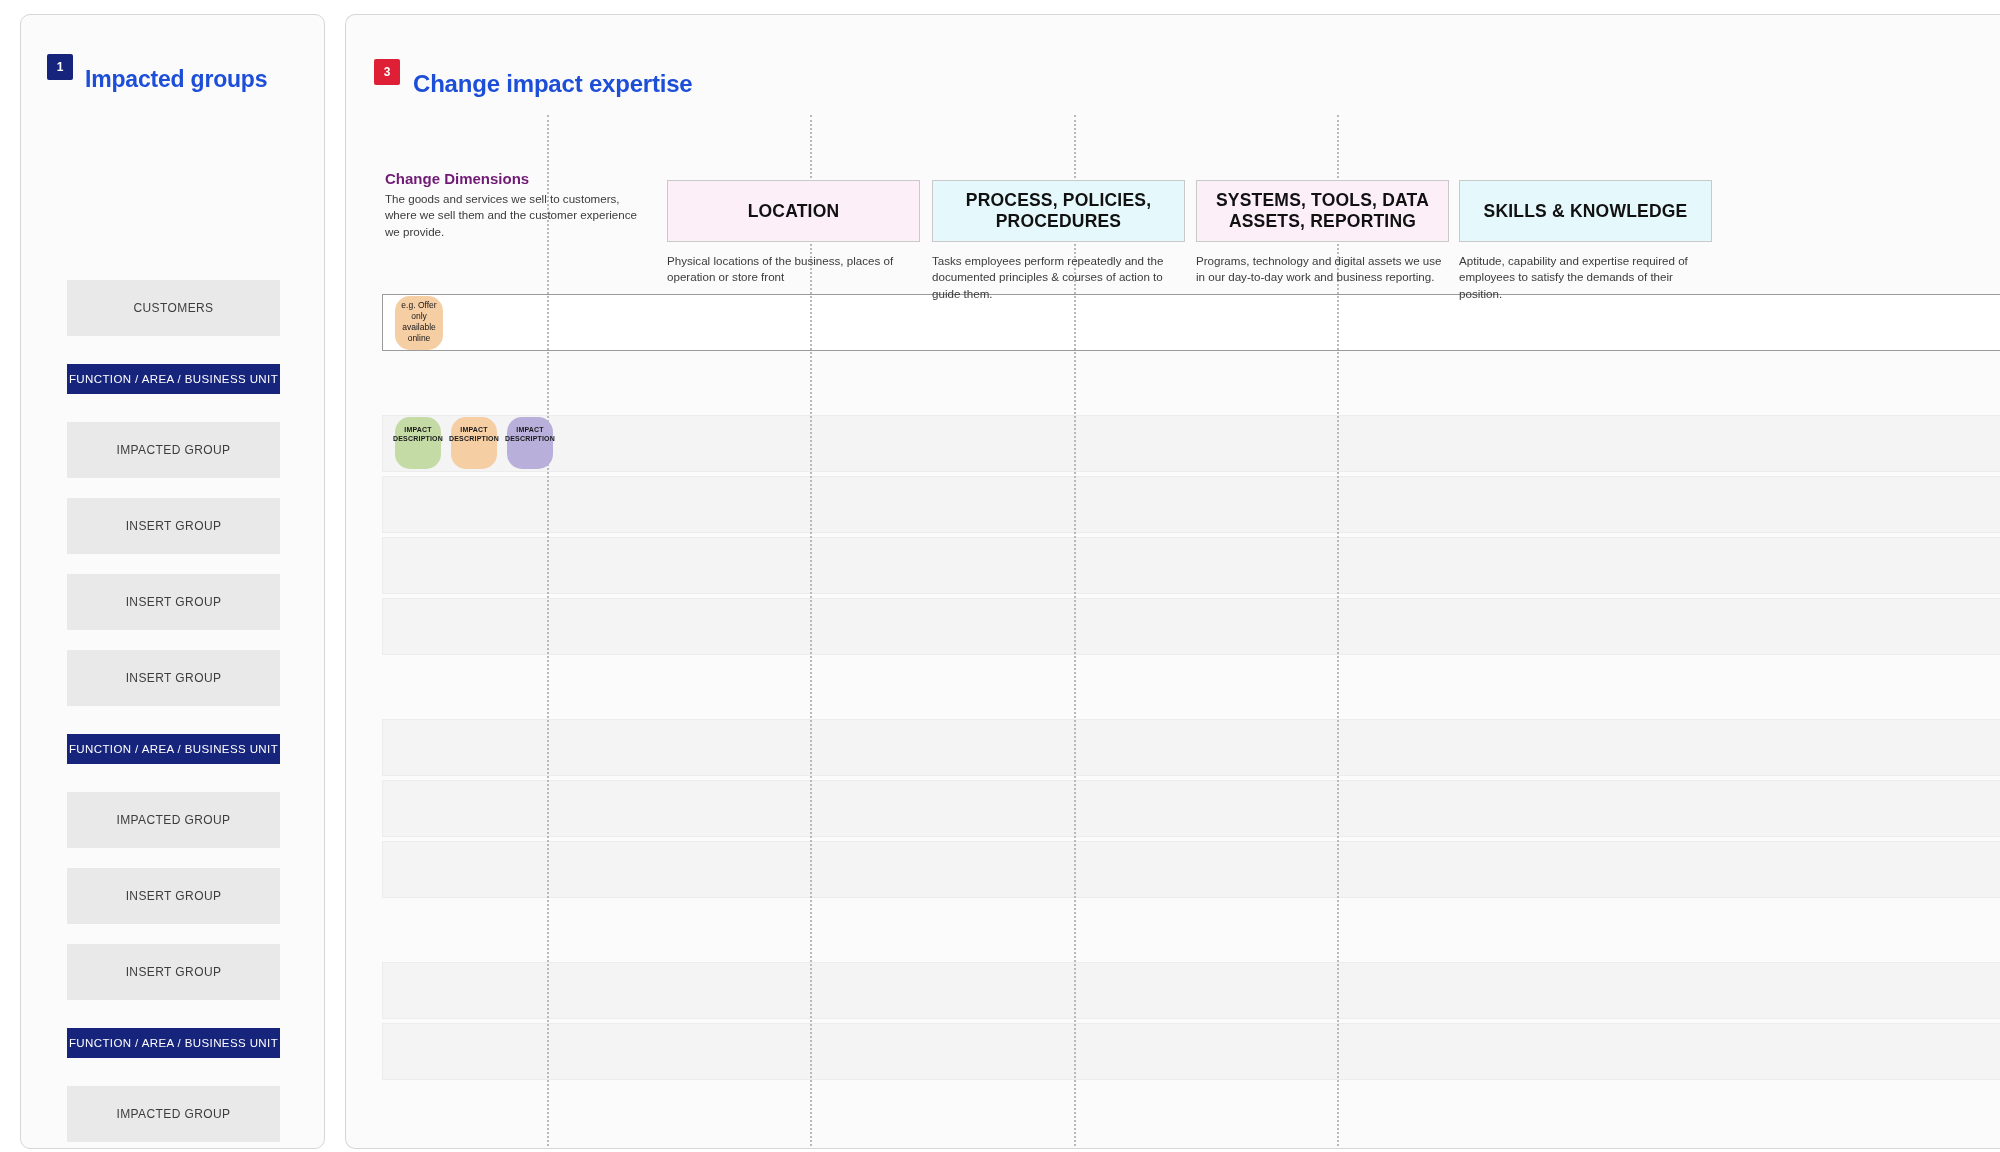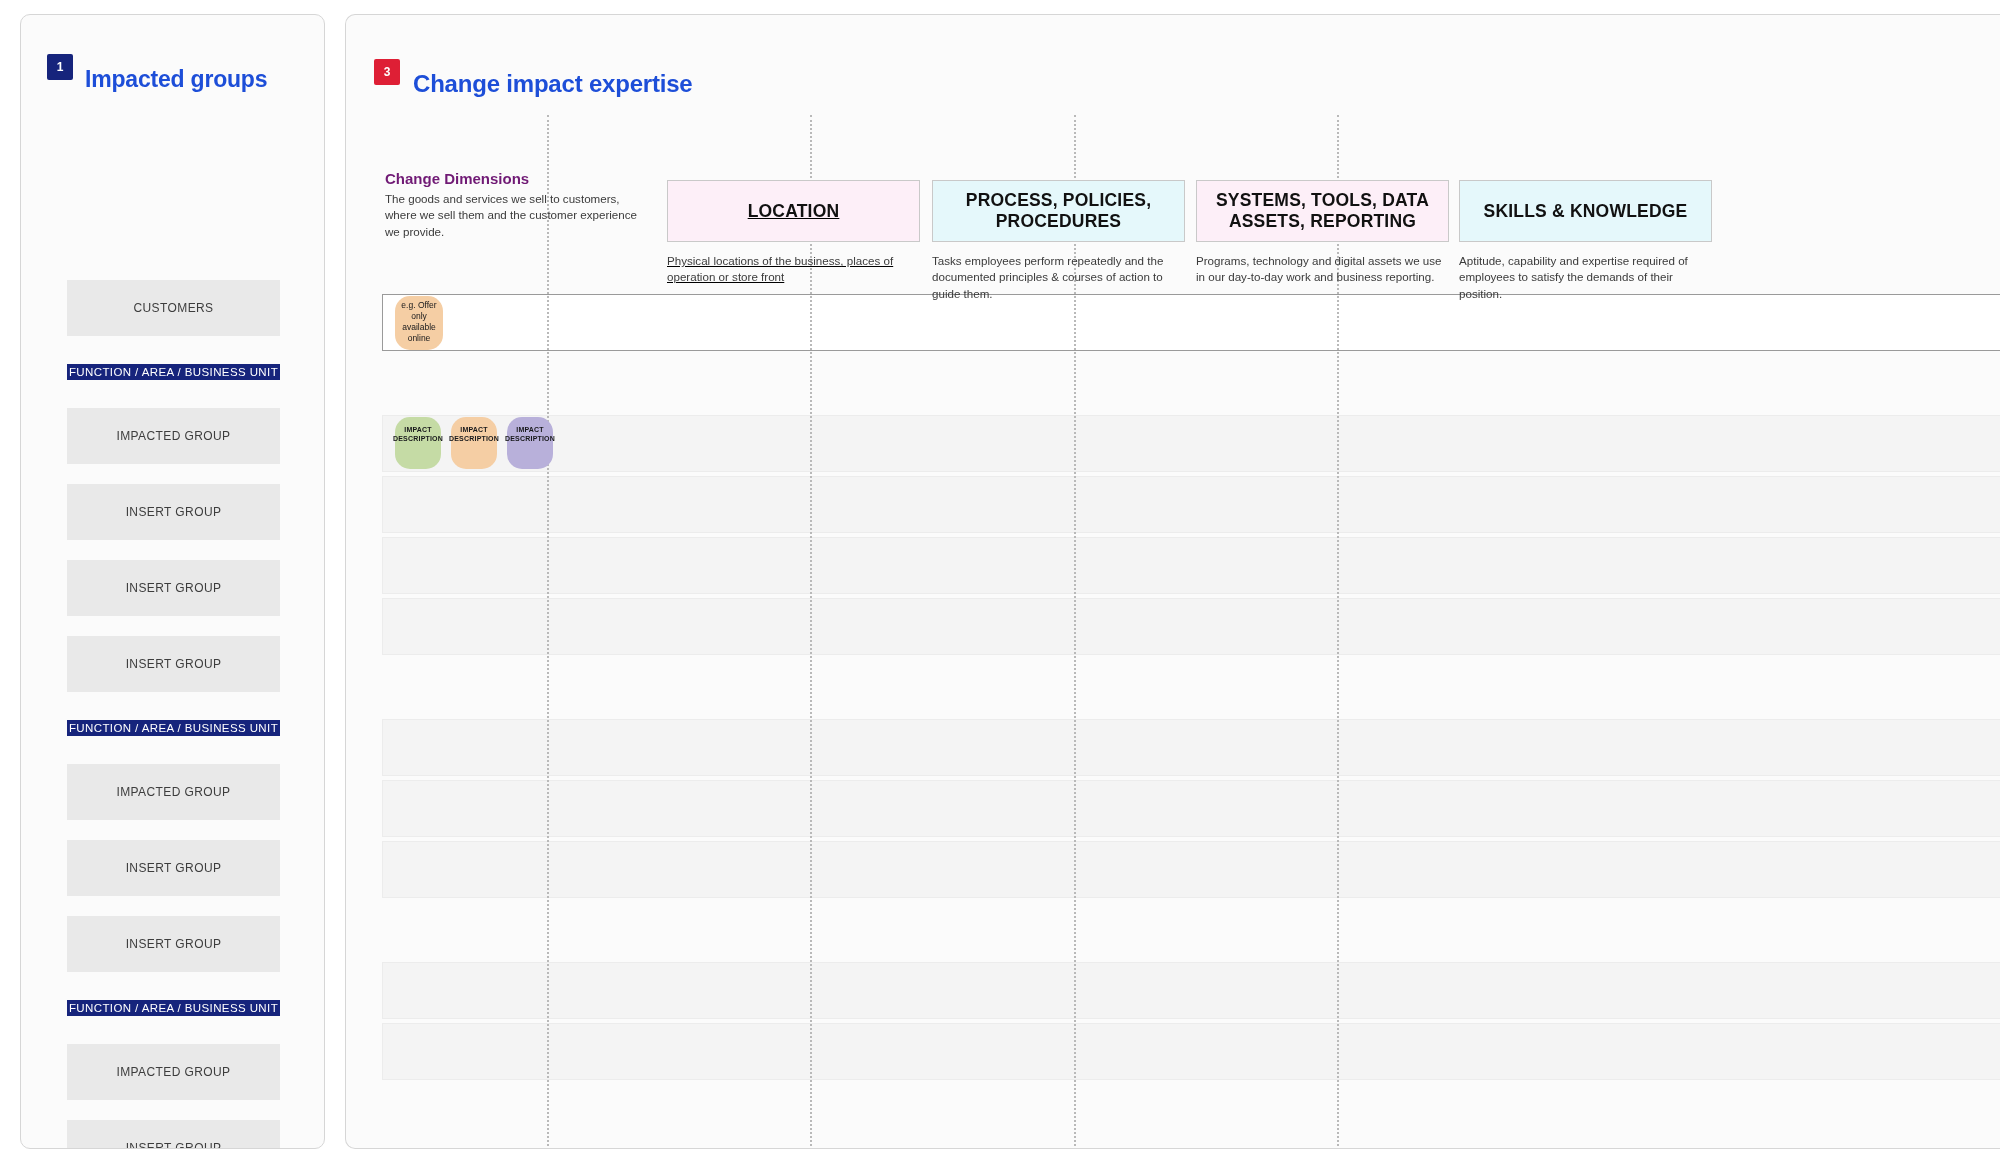--- a/index.html
+++ b/index.html
@@ -31,21 +31,21 @@
   .panel-title { font-size: 23px; font-weight: 700; color:#1d4ed8; letter-spacing:-0.2px;margin-top:25px; }
 
   #group-list { position:absolute; left:0; top:265px; width:305px; }
   .group-row {
     margin: 0 46px 16px 46px;
     height: 56px;
     display:flex; align-items:center; justify-content:center;
     font-size: 12px; letter-spacing: .4px;
   }
   .grp-plain { background:#e9e9e9; color:#3d3d3d; }
-  .grp-header { background:#16247c; color:#ffffff; height:16px; font-size:11.5px; }
+  .grp-header { background:#16247c; color:#ffffff; height:30px; font-size:11.5px; }
   .gap-4 { height:4px; }
   .gap-12 { height:12px; }
 
   
   #right-panel {
     position:absolute; left: 345px; top: 14px;
     width: 1655px; height: 1135px;
     background: #fbfbfb;
     border: 1px solid #d6d6d6;
     border-top-left-radius: 10px;
@@ -186,21 +186,21 @@
           <div class="col-sep" style="left: 728px;"></div>
           <div class="col-sep" style="left: 991px;"></div>
         </div>
 
       <div id="dim-label">Change Dimensions</div>
 
       <div id="dim-cols">
           <div class="dim-col" style="left: 39px; width: 269px;">
             <div class="dim-desc">The goods and services we sell to customers, where we sell them and the customer experience we provide.</div>
           </div>
-          <div class="dim-col" style="left: 321px; width: 253px; text-decoration: underline;">
+          <div class="dim-col" style="left: 321px; width: 253px;">
             <div class="dim-box" style="background: rgb(253, 239, 248);">LOCATION</div>
             <div class="dim-desc">Physical locations of the business, places of operation or store front</div>
           </div>
           <div class="dim-col" style="left: 586px; width: 253px;">
             <div class="dim-box" style="background: rgb(229, 248, 251);">PROCESS, POLICIES, PROCEDURES</div>
             <div class="dim-desc">Tasks employees perform repeatedly and the documented principles &amp; courses of action to guide them.</div>
           </div>
           <div class="dim-col" style="left: 850px; width: 253px;">
             <div class="dim-box" style="background: rgb(253, 239, 248);">SYSTEMS, TOOLS, DATA ASSETS, REPORTING</div>
             <div class="dim-desc">Programs, technology and digital assets we use in our day-to-day work and business reporting.</div>

